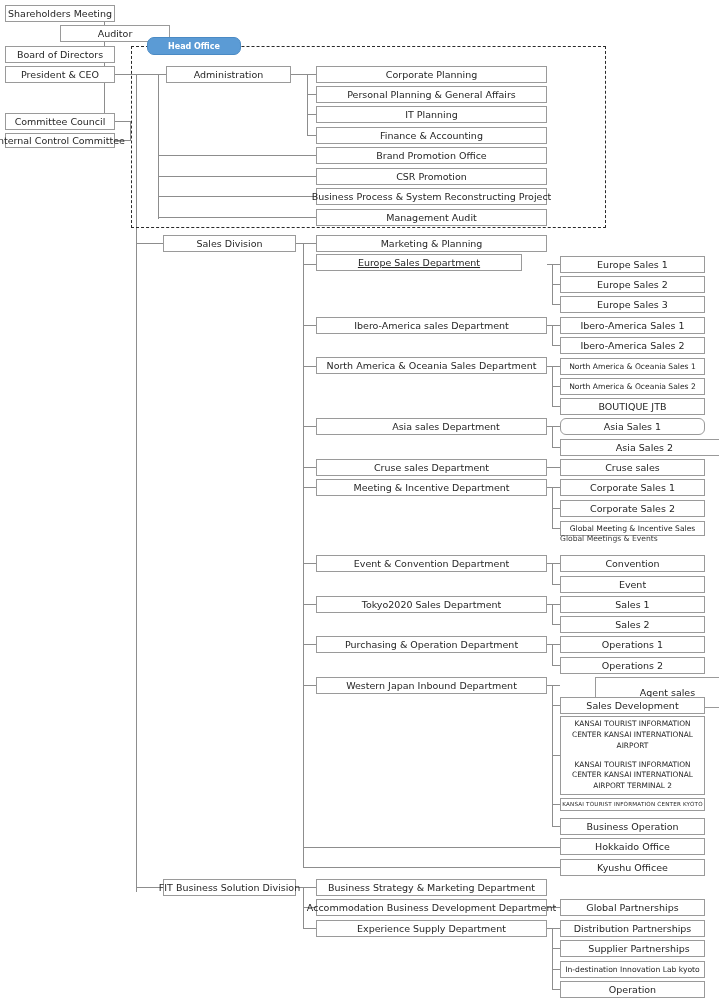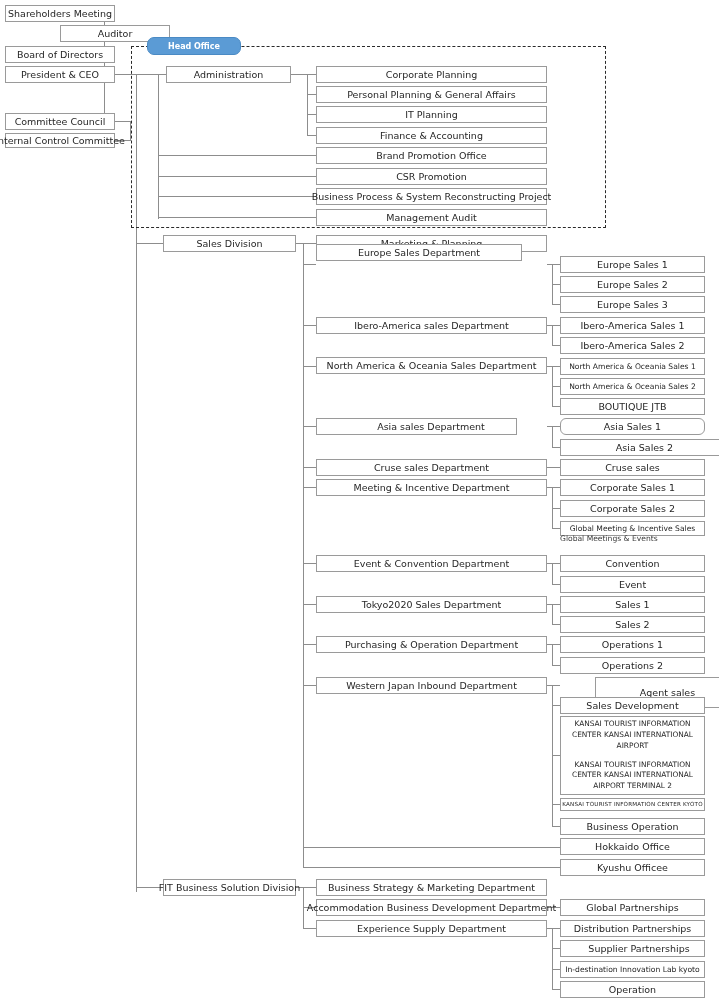--- a/index.html
+++ b/index.html
@@ -158,21 +158,21 @@
   <div class="ln lnh" style="left:136px;top:243px;width:27px;"></div>
   <div class="box" style="left:163px;top:235px;width:133px;height:17px;">Sales Division</div>
 
   <div class="ln lnh" style="left:296px;top:243px;width:7px;"></div>
   <div class="ln lnv" style="left:303px;top:243px;height:624px;"></div>
 
   <div class="ln lnh" style="left:303px;top:243px;width:13px;"></div>
   <div class="box" style="left:316px;top:235px;width:231px;height:17px;">Marketing &amp; Planning</div>
 
   <div class="ln lnh" style="left:303px;top:264px;width:13px;"></div>
-  <div class="box" style="left:316px;top:244px;width:206px;height:17px;">Europe Sales Department</div>
+  <div class="box" style="left:316px;top:254px;width:206px;height:17px;text-decoration:underline;">Europe Sales Department</div>
   <div class="ln lnh" style="left:547px;top:264px;width:5px;"></div>
   <div class="ln lnv" style="left:552px;top:264px;height:41px;"></div>
   <div class="ln lnh" style="left:552px;top:264px;width:8px;"></div>
   <div class="box" style="left:560px;top:256px;width:145px;height:17px;">Europe Sales 1</div>
   <div class="ln lnh" style="left:552px;top:284px;width:8px;"></div>
   <div class="box" style="left:560px;top:276px;width:145px;height:17px;">Europe Sales 2</div>
   <div class="ln lnh" style="left:552px;top:304px;width:8px;"></div>
   <div class="box" style="left:560px;top:296px;width:145px;height:17px;">Europe Sales 3</div>
 
   <div class="ln lnh" style="left:303px;top:325px;width:13px;"></div>
@@ -189,21 +189,21 @@
   <div class="ln lnh" style="left:547px;top:366px;width:5px;"></div>
   <div class="ln lnv" style="left:552px;top:366px;height:41px;"></div>
   <div class="ln lnh" style="left:552px;top:366px;width:8px;"></div>
   <div class="box small" style="left:560px;top:358px;width:145px;height:17px;">North America &amp; Oceania Sales 1</div>
   <div class="ln lnh" style="left:552px;top:386px;width:8px;"></div>
   <div class="box small" style="left:560px;top:378px;width:145px;height:17px;">North America &amp; Oceania Sales 2</div>
   <div class="ln lnh" style="left:552px;top:406px;width:8px;"></div>
   <div class="box" style="left:560px;top:398px;width:145px;height:17px;">BOUTIQUE JTB</div>
 
   <div class="ln lnh" style="left:303px;top:426px;width:13px;"></div>
-  <div class="box" style="left:316px;top:418px;width:201px;height:17px;padding-left:32px;">Asia sales Department</div>
+  <div class="box" style="left:316px;top:418px;width:231px;height:17px;padding-left:32px;">Asia sales Department</div>
   <div class="ln lnh" style="left:547px;top:426px;width:5px;"></div>
   <div class="ln lnv" style="left:552px;top:426px;height:21px;"></div>
   <div class="ln lnh" style="left:552px;top:426px;width:8px;"></div>
   <div class="box" style="left:560px;top:418px;width:145px;height:17px;border-radius:6px;">Asia Sales 1</div>
   <div class="ln lnh" style="left:552px;top:447px;width:8px;"></div>
   <div class="box" style="left:560px;top:439px;width:169px;height:17px;">Asia Sales 2</div>
 
   <div class="ln lnh" style="left:303px;top:467px;width:13px;"></div>
   <div class="box" style="left:316px;top:459px;width:231px;height:17px;">Cruse sales Department</div>
   <div class="ln lnh" style="left:547px;top:467px;width:13px;"></div>

